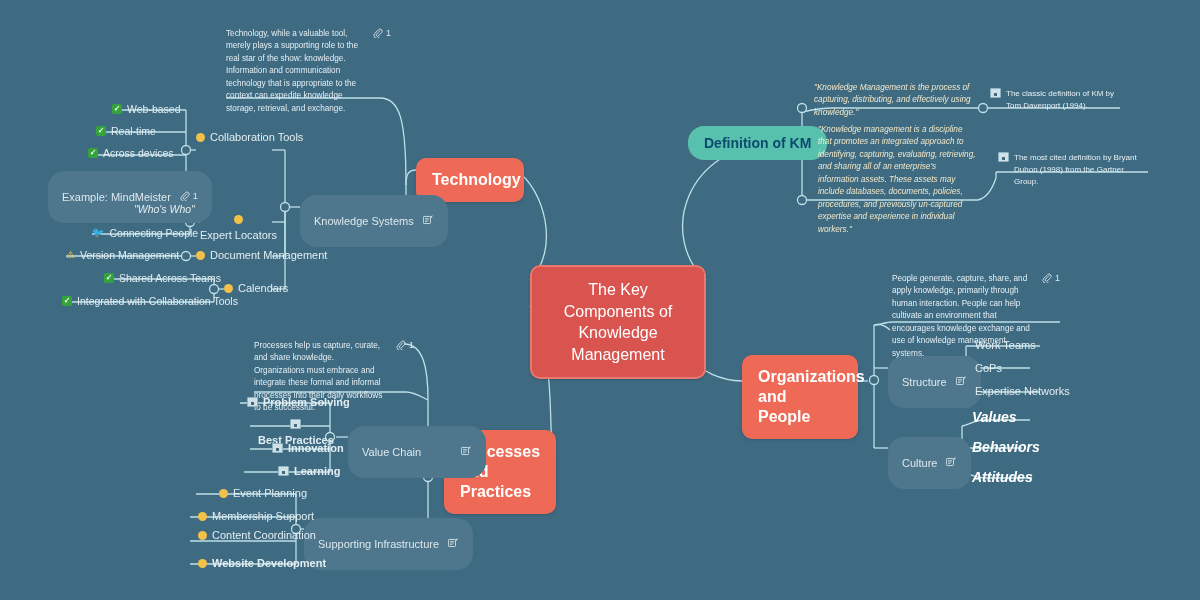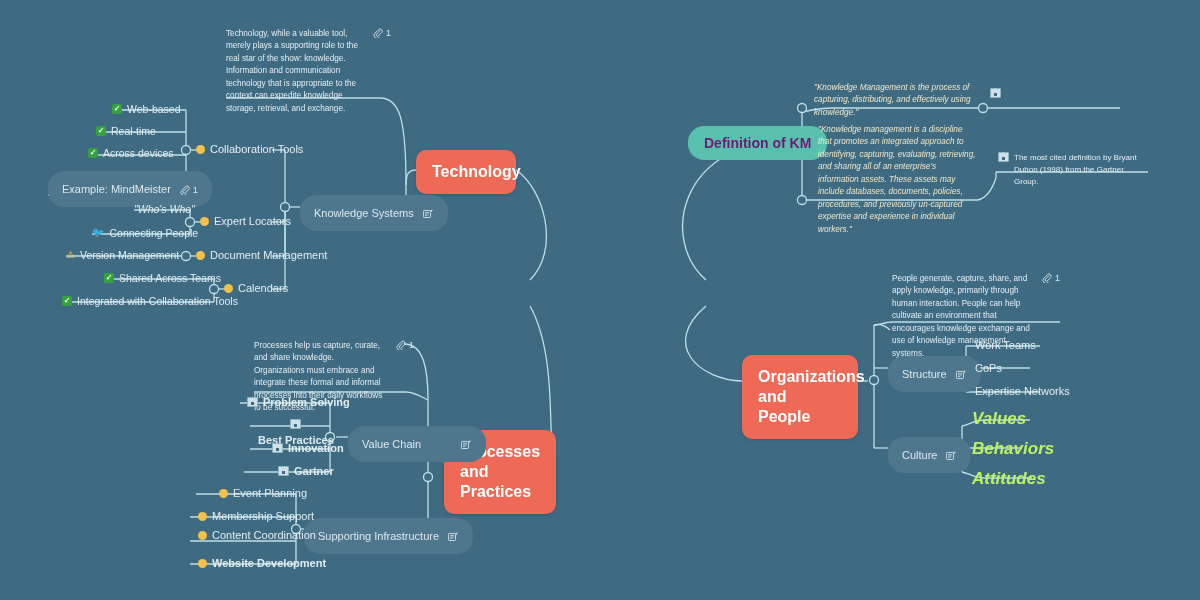--- a/index.html
+++ b/index.html
@@ -24,37 +24,37 @@
   
   .main{
     background:#EF6A56;border-radius:10px;color:#fff;
     font-weight:bold;font-size:16px;line-height:1.25;
     padding:12px 16px;text-align:left;
     box-shadow:0 1px 3px rgba(0,0,0,.15);
   }
   .main.center{text-align:center;}
   
   .teal{
-    background:#57C1AE;border-radius:16px;color:#701a75;
+    background:#57C1AE;border-radius:16px;color:#0c4a6e;
     font-weight:bold;font-size:14px;padding:9px 16px;white-space:nowrap;
   }
   
   .pill{
     background:#4E768C;border-radius:16px;color:#DCE9EE;
-    font-size:11px;padding:12px 14px;white-space:nowrap;
-    display:flex;align-items:flex-end;gap:9px;
+    font-size:11px;padding:20px 14px;white-space:nowrap;
+    display:flex;align-items:flex-start;gap:9px;
   }
   
   .leaf{
     font-size:10.5px;color:#E3EEF2;white-space:nowrap;
     display:flex;align-items:center;gap:5px;padding-bottom:3px;
   }
   .leaf.bold{font-weight:bold;font-size:11px;}
   .leaf.ital{font-style:italic;}
-  .leaf.yellow{color:#bef264;font-weight:bold;font-style:italic;font-size:17px;}
+  .leaf.yellow{color:#ffffff;font-weight:bold;font-style:italic;font-size:14px;}
   .leaf.plain{font-size:11px;}
 
   
   .note{
     font-size:8.2px;line-height:1.52;color:#E6F0F4;white-space:normal;
   }
   .note.ital{font-style:italic;color:#F3E9C8;}
   .note.small{font-size:8px;}
   .notewrap{display:flex;align-items:flex-start;gap:10px;}
   .clip{display:flex;align-items:center;gap:3px;font-size:9px;color:#DDE9ED;white-space:nowrap;}
@@ -189,22 +189,26 @@
       <circle cx="983" cy="108" r="4.5"></circle>
       <circle cx="966" cy="368" r="4.5"></circle>
       <circle cx="962" cy="448" r="4.5"></circle>
       <circle cx="330" cy="437" r="4.5"></circle>
       <circle cx="296" cy="529" r="4.5"></circle>
       <circle cx="428" cy="477" r="4.5"></circle>
       <circle cx="874" cy="380" r="4.5"></circle>
     </g>
   </svg>
 
-
-  <div class="node main center" style="left:416px;top:150px;width:100px;">
+  <div class="node root" style="left:530px;top:265px;width:176px;">
+    <div>The Key Components of</div>
+    <div>Knowledge Management</div>
+  </div>
+
+  <div class="node main center" style="left:416px;top:158px;width:108px;">
     <span>Technology</span>
   </div>
 
   <div class="node notewrap" style="left:226px;top:28px;width:165px;">
     <div class="note">Technology, while a valuable tool, merely plays a supporting role to the real star of the show: knowledge. Information and communication technology that is appropriate to the context can expedite knowledge storage, retrieval, and exchange.</div>
     <div class="clip">
       <span class="ico noteico">
         <svg width="10" height="10" viewBox="0 0 16 16">
             <path d="M11 4.5 5.5 10a2 2 0 0 0 2.8 2.8l5.5-5.5a3.4 3.4 0 0 0-4.8-4.8L3 8.5a4.8 4.8 0 0 0 6.8 6.8" fill="none" stroke="#DDE9ED" stroke-width="1.4" stroke-linecap="round"></path>
           </svg>
@@ -217,21 +221,21 @@
     <span>Knowledge Systems</span>
     <span class="ico noteico">
       <svg width="11" height="10" viewBox="0 0 14 12">
           <rect x="0.5" y="1.5" width="9" height="9" rx="1" fill="none" stroke="#CFE0E6" stroke-width="1.2"></rect>
           <path d="M2.5 4h5M2.5 6h5M2.5 8h3" stroke="#CFE0E6" stroke-width="1"></path>
           <path d="M9 1.5 12.5 0 11 3.5z" fill="#CFE0E6"></path>
         </svg>
     </span>
   </div>
 
-  <div class="node leaf plain" style="left:196px;top:143px;justify-content:space-between;">
+  <div class="node leaf plain" style="left:196px;top:131px;justify-content:space-between;">
     <span class="ico dot"></span>
     <span>Collaboration Tools</span>
   </div>
   <div class="node leaf" style="left:112px;top:103px;">
     <span class="ico chk">✓</span>
     <span>Web-based</span>
   </div>
   <div class="node leaf" style="left:96px;top:125px;">
     <span class="ico chk">✓</span>
     <span>Real-time</span>
@@ -245,21 +249,21 @@
     <span class="clip">
       <span class="ico noteico">
         <svg width="10" height="10" viewBox="0 0 16 16">
             <path d="M11 4.5 5.5 10a2 2 0 0 0 2.8 2.8l5.5-5.5a3.4 3.4 0 0 0-4.8-4.8L3 8.5a4.8 4.8 0 0 0 6.8 6.8" fill="none" stroke="#DDE9ED" stroke-width="1.4" stroke-linecap="round"></path>
           </svg>
       </span>
       <span>1</span>
     </span>
   </div>
 
-  <div class="node leaf plain" style="left:200px;top:215px;">
+  <div class="node leaf plain" style="left:200px;top:215px;flex-direction:column;">
     <span class="ico dot"></span>
     <span>Expert Locators</span>
   </div>
   <div class="node leaf ital" style="left:134px;top:203px;">
     <span>"Who's Who"</span>
   </div>
   <div class="node leaf" style="left:92px;top:227px;">
     <span class="ico bird">🐦</span>
     <span>Connecting People</span>
   </div>
@@ -291,20 +295,21 @@
   </div>
 
   <div class="node note ital" style="left:814px;top:82px;width:160px;">"Knowledge Management is the process of capturing, distributing, and effectively using knowledge."</div>
 
   <div class="node note ital" style="left:818px;top:124px;width:158px;">"Knowledge management is a discipline that promotes an integrated approach to identifying, capturing, evaluating, retrieving, and sharing all of an enterprise's information assets. These assets may include databases, documents, policies, procedures, and previously un-captured expertise and experience in individual workers."</div>
 
   <div class="node leaf" style="left:990px;top:88px;width:135px;align-items:flex-start;">
     <span class="ico mon">
         <i></i>
       </span>
+    <span class="note small" style="white-space:normal;">The classic definition of KM by Tom Davenport (1994).</span>
   </div>
   <div class="node leaf" style="left:998px;top:152px;width:150px;align-items:flex-start;">
     <span class="ico mon">
         <i></i>
       </span>
     <span class="note small" style="white-space:normal;">The most cited definition by Bryant Duhon (1998) from the Gartner Group.</span>
   </div>
 
   <div class="node main" style="left:742px;top:355px;width:116px;">
     <div>Organizations</div>
@@ -405,21 +410,21 @@
   <div class="node leaf bold" style="left:272px;top:442px;">
     <span class="ico mon">
         <i></i>
       </span>
     <span>Innovation</span>
   </div>
   <div class="node leaf bold" style="left:278px;top:465px;">
     <span class="ico mon">
         <i></i>
       </span>
-    <span>Gartner</span>
+    <span>Learning</span>
   </div>
 
   <div class="node pill" style="left:304px;top:518px;">
     <span>Supporting Infrastructure</span>
     <span class="ico noteico">
       <svg width="11" height="10" viewBox="0 0 14 12">
           <rect x="0.5" y="1.5" width="9" height="9" rx="1" fill="none" stroke="#CFE0E6" stroke-width="1.2"></rect>
           <path d="M2.5 4h5M2.5 6h5M2.5 8h3" stroke="#CFE0E6" stroke-width="1"></path>
           <path d="M9 1.5 12.5 0 11 3.5z" fill="#CFE0E6"></path>
         </svg>

